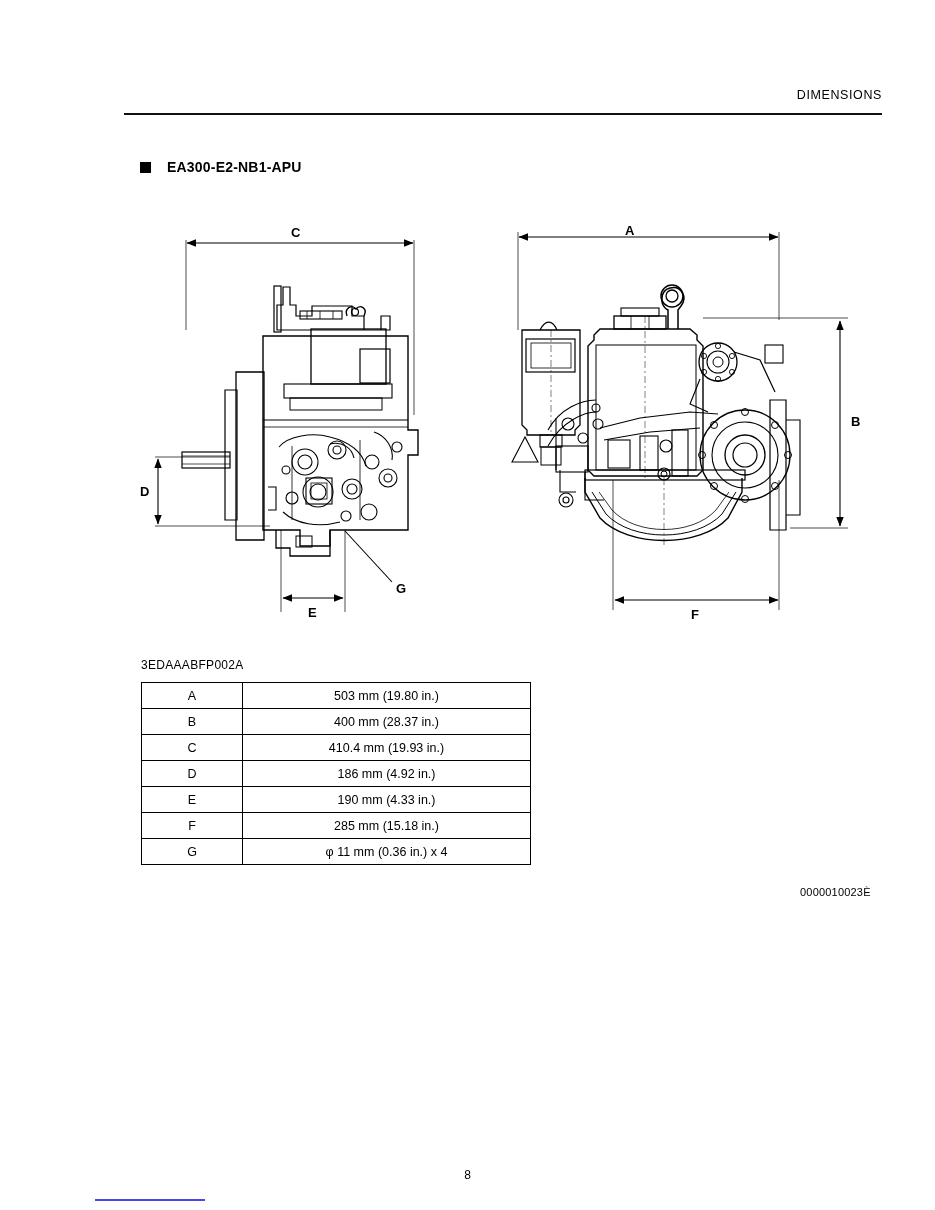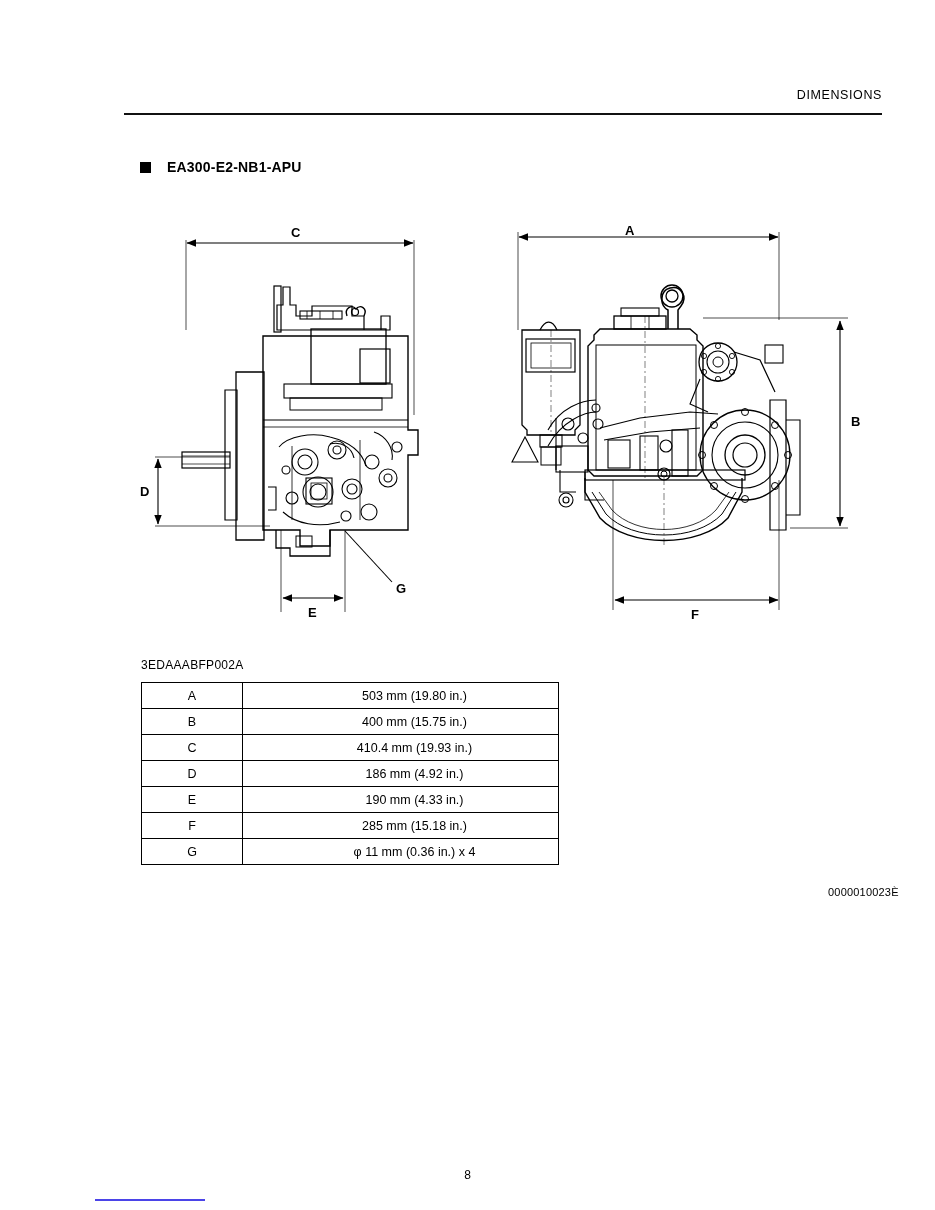--- a/index.html
+++ b/index.html
@@ -60,26 +60,26 @@
   }
   .dimtable td{
     border:1px solid #000;
     height:25px;
     font-size:12.5px;
     text-align:center;
     vertical-align:middle;
     padding:0;
   }
   .dimtable td.key{width:100px;}
-  .dimtable td.val{width:287px;padding-left:28px;}
+  .dimtable td.val{width:287px;}
 
   
   .doc-code{
     position:absolute;left:800px;top:886px;
-    font-size:11px;letter-spacing:.2px;white-space:nowrap;margin-left:28px;
+    font-size:11px;letter-spacing:.2px;white-space:nowrap;
   }
   .page-number{
     position:absolute;left:0;top:1168px;width:935px;
     text-align:center;font-size:12px;
   }
   .blue-artifact{
     position:absolute;left:95px;top:1199px;width:110px;height:2px;
     background:#4b44e8;
   }
 </style>
@@ -307,21 +307,21 @@
   <div class="drawing-code">3EDAAABFP002A</div>
 
   <table class="dimtable">
     <tbody>
       <tr>
         <td class="key">A</td>
         <td class="val">503 mm (19.80 in.)</td>
       </tr>
       <tr>
         <td class="key">B</td>
-        <td class="val">400 mm (15.75 in.)</td>
+        <td class="val">400 mm (28.37 in.)</td>
       </tr>
       <tr>
         <td class="key">C</td>
         <td class="val">410.4 mm (19.93 in.)</td>
       </tr>
       <tr>
         <td class="key">D</td>
         <td class="val">186 mm (4.92 in.)</td>
       </tr>
       <tr>

